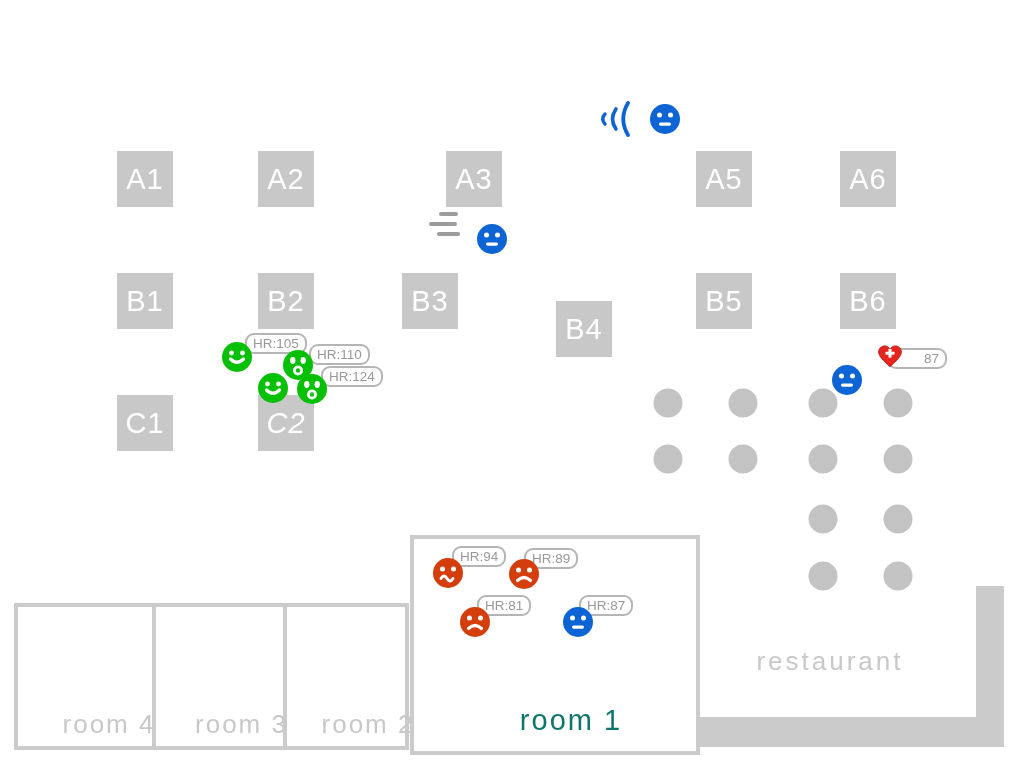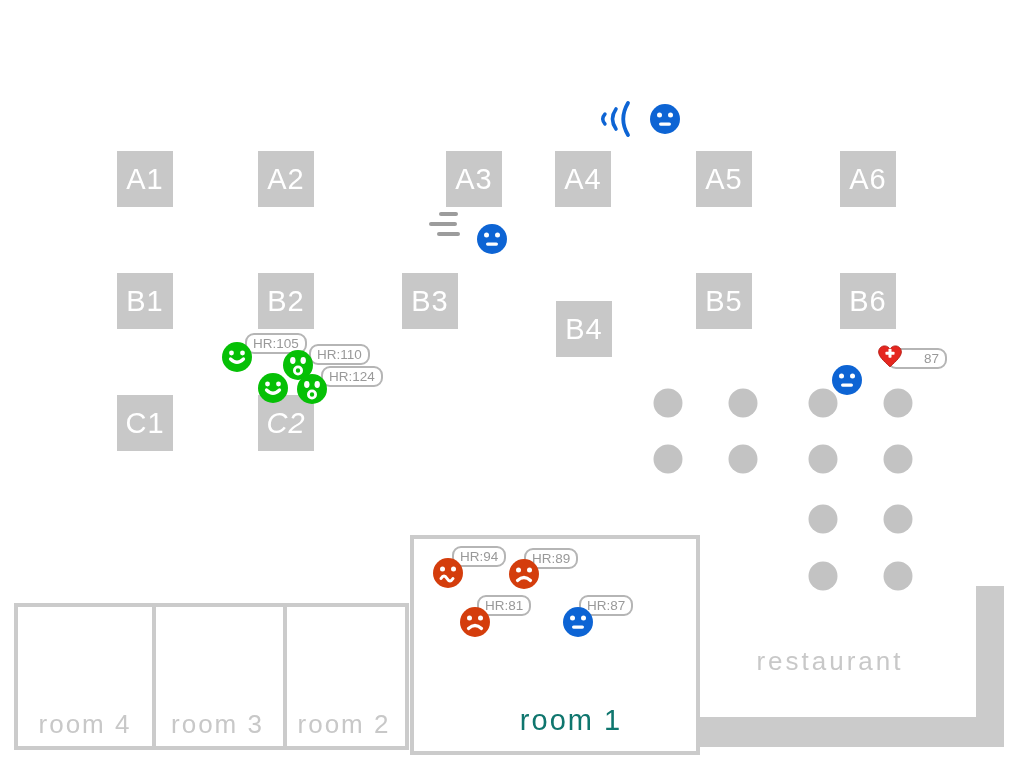--- a/index.html
+++ b/index.html
@@ -25,21 +25,21 @@
   }
 
   
   .rooms-row {
     position:absolute; left:14px; top:603px; width:395px; height:147px;
     border:4px solid #cbcbcb; box-sizing:border-box; z-index:1;
   }
   .room-divider { position:absolute; top:0; width:4px; height:100%; background:#cbcbcb; }
   .room-label {
     position:absolute; bottom:6px; text-align:center;
-    color:#c8c8c8; font-size:26px; letter-spacing:2px; z-index:1;
+    color:#c8c8c8; font-size:26px; letter-spacing:2px; z-index:1;padding-left:24px;
   }
   .room1-box {
     position:absolute; left:410px; top:535px; width:290px; height:220px;
     border:4px solid #cbcbcb; box-sizing:border-box; z-index:1;
   }
   .room1-label {
     position:absolute; left:16px; bottom:14px; width:100%; text-align:center;
     color:#0f766e; font-size:29px; letter-spacing:2px;
   }
   .wall { position:absolute; background:#cbcbcb; z-index:1; }
@@ -86,21 +86,20 @@
   .sound-waves { position:absolute; left:-53px; top:-8px; }
 </style>
 </head>
 <body>
 
 <div id="stage">
 
   <div class="zone" style="left: 117px; top: 151px;">A1</div>
   <div class="zone" style="left: 258px; top: 151px;">A2</div>
   <div class="zone" style="left: 402px; top: 151px; margin-left: 44px;">A3</div>
-  <div class="zone" style="left: 555px; top: 151px;">A4</div>
   <div class="zone" style="left: 696px; top: 151px;">A5</div>
   <div class="zone" style="left: 840px; top: 151px;">A6</div>
   <div class="zone" style="left: 117px; top: 273px;">B1</div>
   <div class="zone" style="left: 258px; top: 273px;">B2</div>
   <div class="zone" style="left: 402px; top: 273px;">B3</div>
   <div class="zone" style="left: 556px; top: 273px; margin-top: 28px;">B4</div>
   <div class="zone" style="left: 696px; top: 273px;">B5</div>
   <div class="zone" style="left: 840px; top: 273px;">B6</div>
   <div class="zone" style="left: 117px; top: 395px;">C1</div>
   <div class="zone" style="left: 258px; top: 395px; font-style: italic;">C2</div>

